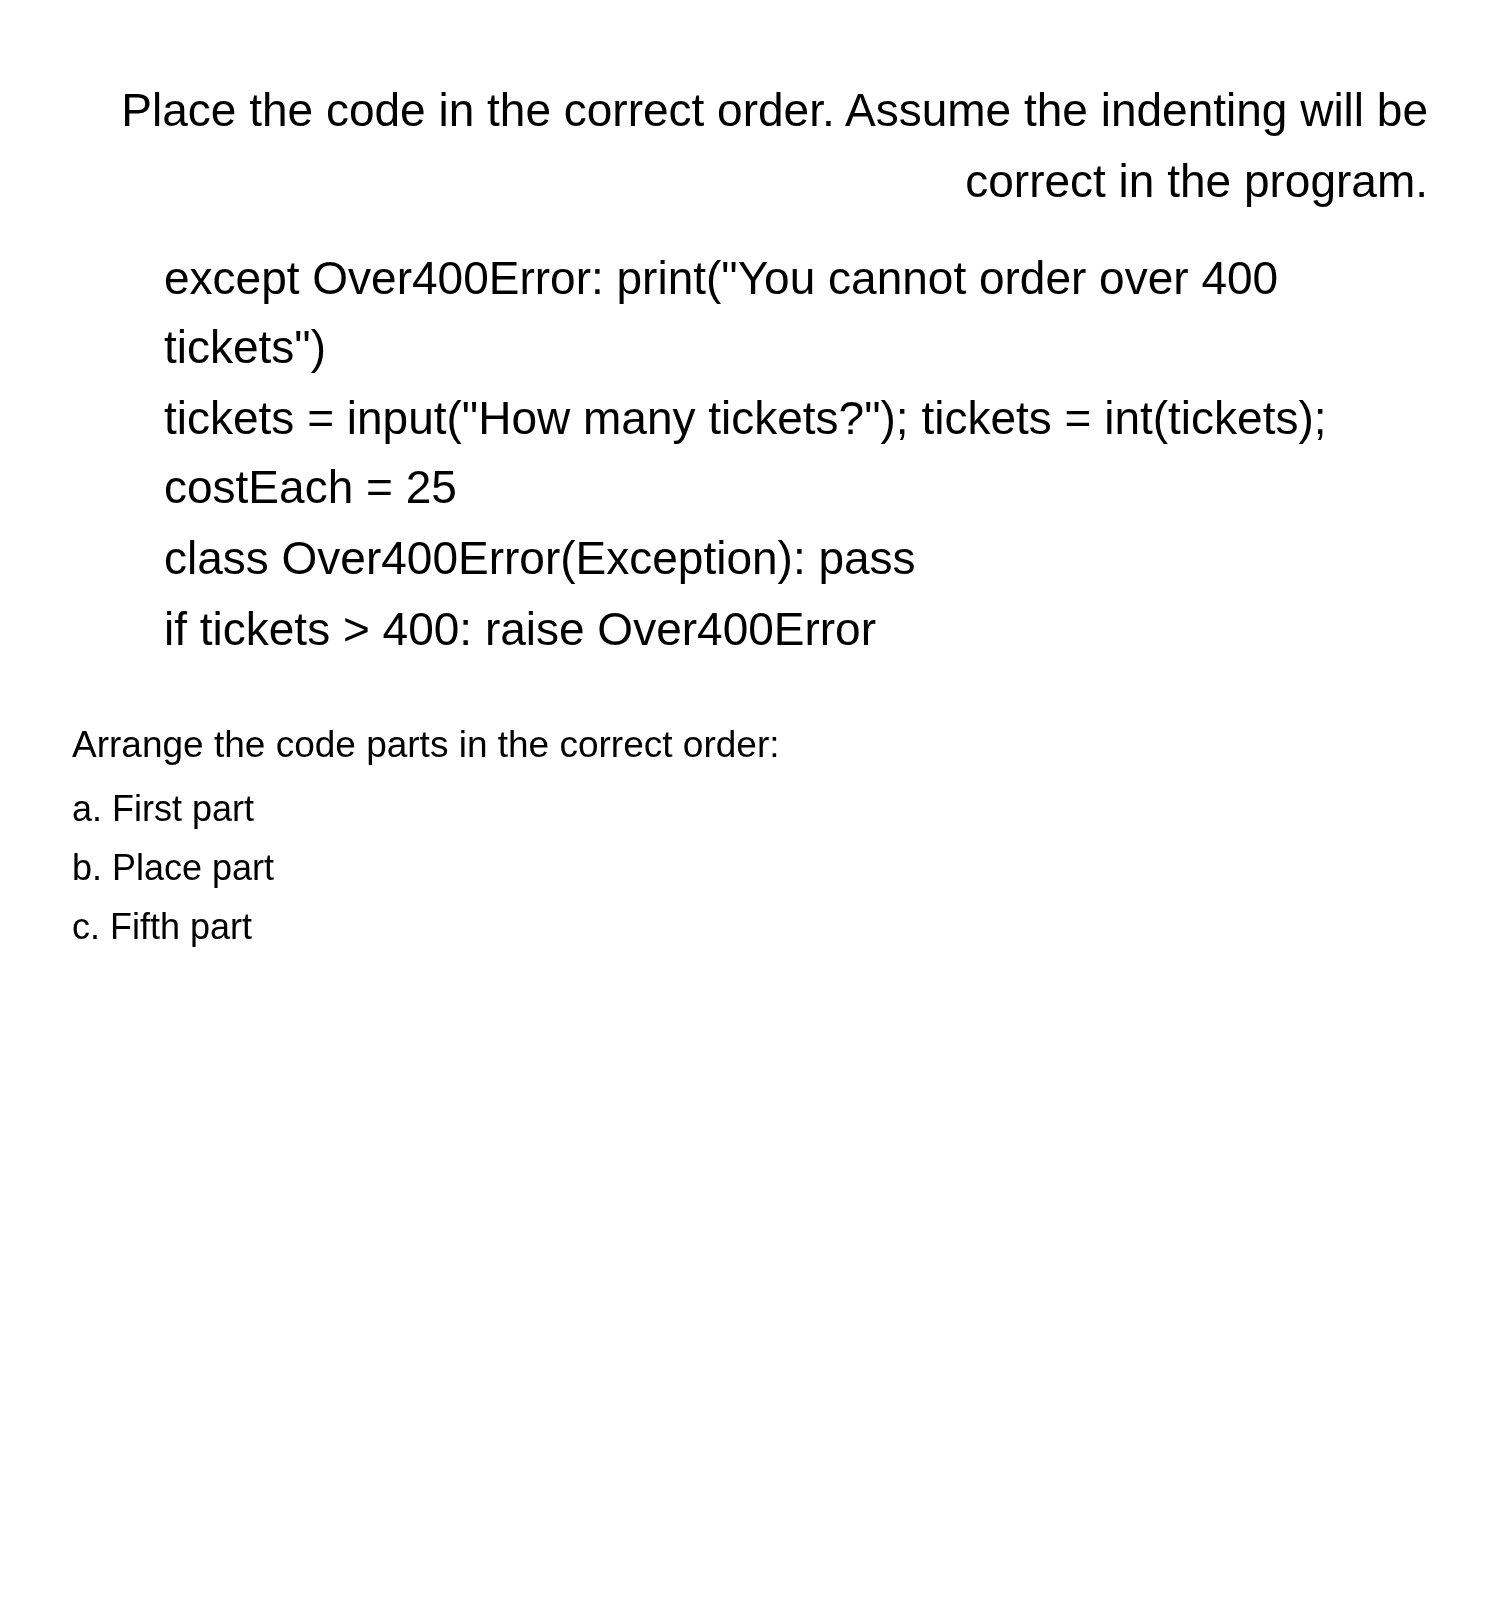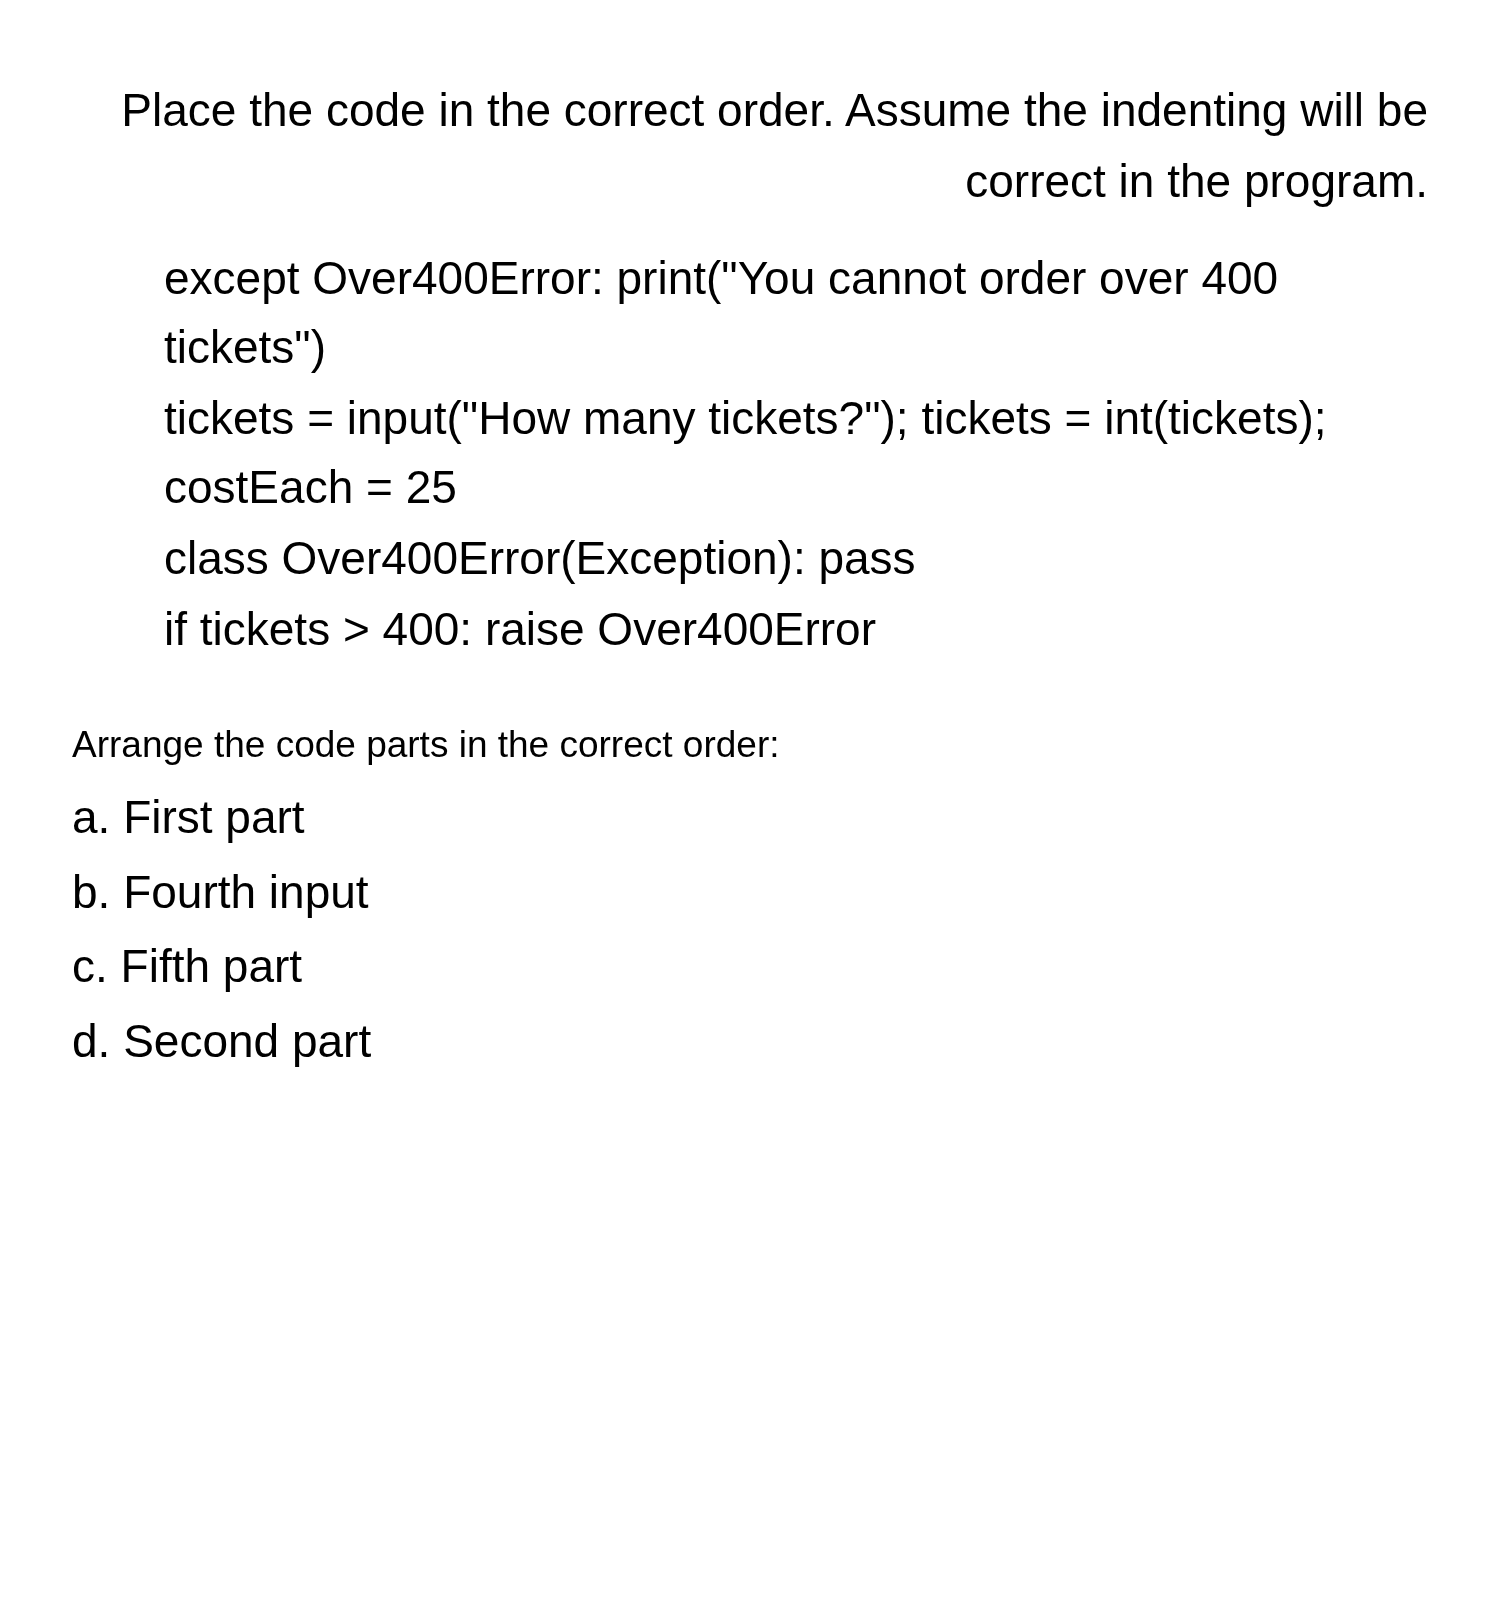--- a/index.html
+++ b/index.html
@@ -29,21 +29,21 @@
     .code-line {
       margin-bottom: 2px;
     }
     .instruction {
       font-size: 37px;
       line-height: 1.55;
       margin-top: 52px;
       margin-bottom: 8px;
     }
     .options {
-      font-size: 46px;
+      font-size: 36px;
       line-height: 1.58;
     }
     .option {
       margin-bottom: 2px;
     }
   </style>
 </head>
 <body>
 
 <div class="intro">Place the code in the correct order. Assume the indenting will be correct in the program.</div>
@@ -52,16 +52,15 @@
   <div class="code-line">except Over400Error: print("You cannot order over 400 tickets")</div>
   <div class="code-line">tickets = input("How many tickets?"); tickets = int(tickets); costEach = 25</div>
   <div class="code-line">class Over400Error(Exception): pass</div>
   <div class="code-line">if tickets &gt; 400: raise Over400Error</div>
 </div>
 
 <div class="instruction">Arrange the code parts in the correct order:</div>
 
 <div class="options">
   <div class="option">a. First part</div>
-  <div class="option">b. Fourth input</div>
+  <div class="option">b. Place part</div>
   <div class="option">c. Fifth part</div>
-  <div class="option">d. Second part</div>
 </div>
 
 </body></html>

